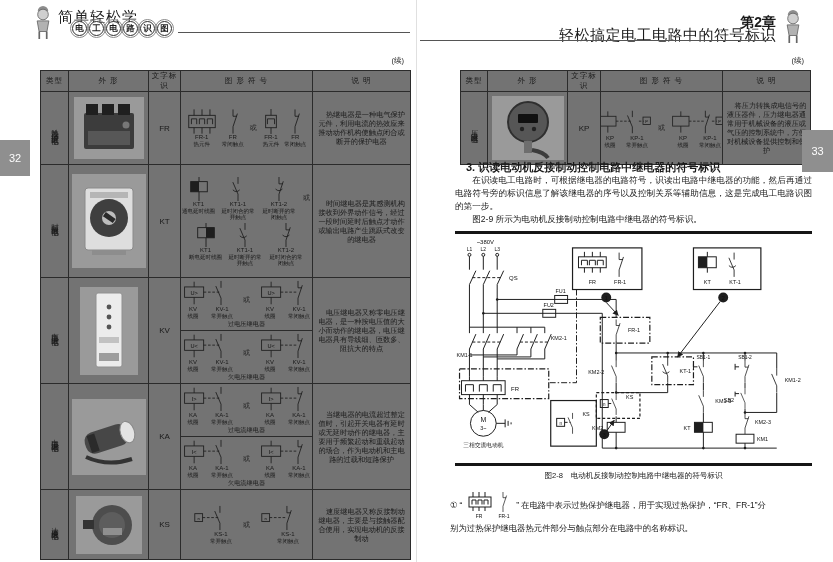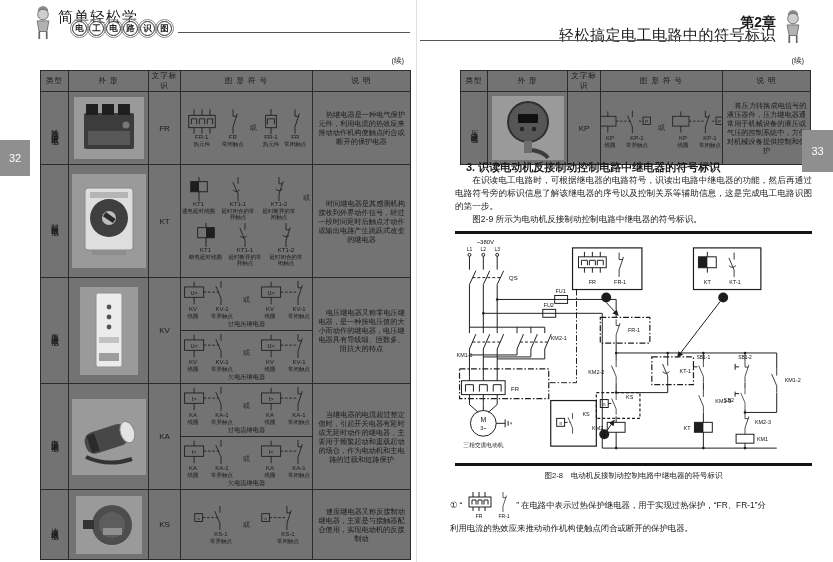--- a/index.html
+++ b/index.html
@@ -797,18 +797,18 @@
         <path class="st" d="M9 2 V7 M15 2 V7 M21 2 V7 M9 17 V21 M15 17 V21 M21 17 V21"></path>
         <rect class="st" x="5" y="7" width="22" height="10"></rect>
         <path class="st" d="M8 14.5 V10 H12 V14.5 M14 14.5 V10 H18 V14.5 M20 14.5 V10 H24 V14.5"></path>
         <text x="15" y="28" text-anchor="middle" font-size="5">FR</text>
         <use href="#i-nc" x="33" y="2" width="12" height="20"></use>
         <text x="40" y="28" text-anchor="middle" font-size="5">FR-1</text>
       </svg>
       <span>”</span>
       <span>在电路中表示过热保护继电器，用于实现过热保护，“FR、FR-1”分</span>
     </div>
-    <div class="fn-line2">利用电流的热效应来推动动作机构使触点闭合或断开的保护电器。</div>
+    <div class="fn-line2">别为过热保护继电器热元件部分与触点部分在电路中的名称标识。</div>
   </div>
 </div>
 
 <div class="tab" style="left:0;top:140px;width:30px;height:36px">32</div>
 <div class="tab" style="right:0;top:130px;width:31px;height:42px">33</div>
 
 </body></html>

